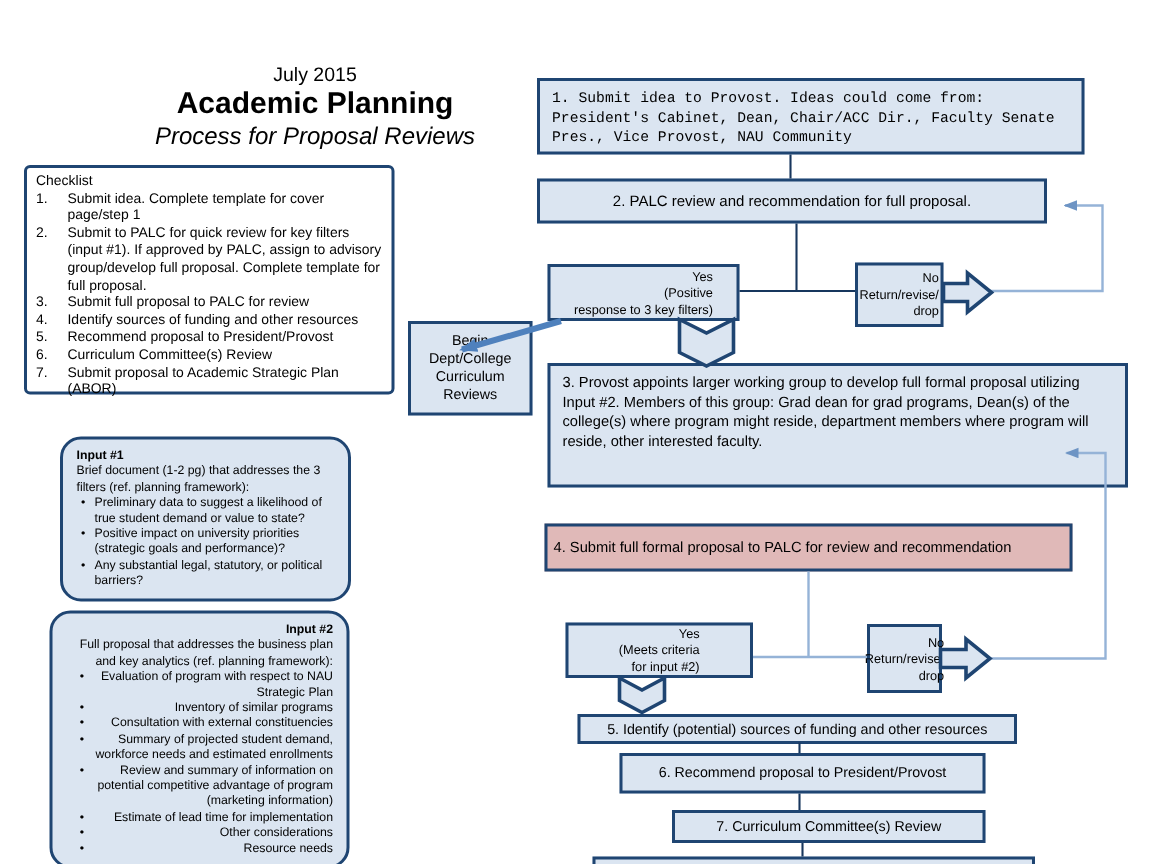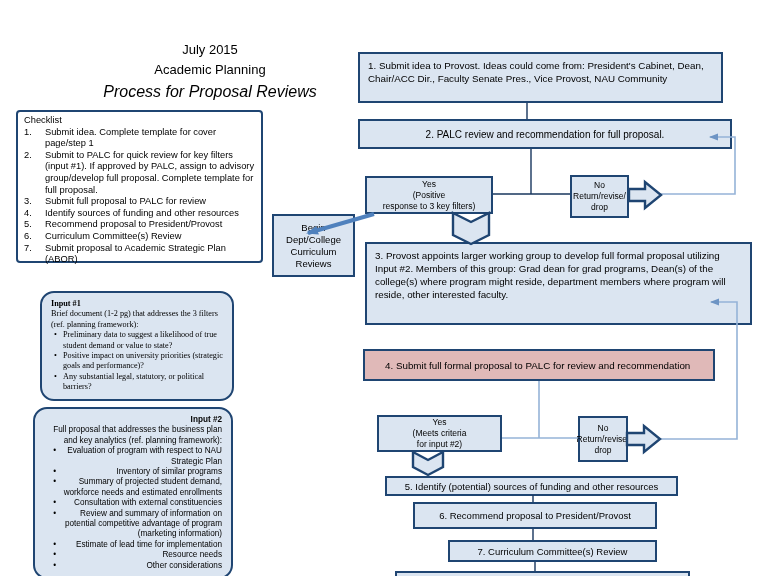--- a/index.html
+++ b/index.html
@@ -5,21 +5,21 @@
   :root{
     --box-fill:#dbe5f1; --box-border:#1f4572; --pink-fill:#e0b9b8;
     --connector-light:#95b3d7; --connector-dark:#17365d; --arrow-solid:#4f81bd;
   }
   html,body{margin:0;padding:0;}
   body{font-family:"Liberation Sans", sans-serif; background:#fff;}
   #stage{position:relative;width:768px;height:576px;background:#fff;overflow:hidden;margin-top:29px;}
 
   .titleblk{position:absolute;left:30px;top:12px;width:360px;text-align:center;color:#000;}
   .t-date{font-size:13px;line-height:17px;}
-  .t-head{font-size:13px;font-weight:normal;line-height:23px;}
+  .t-head{font-size:20px;font-weight:bold;line-height:23px;}
   .t-sub{font-size:16px;font-style:italic;line-height:22px;}
 
   .fbox{position:absolute;background:var(--box-fill);border:2px solid var(--box-border);
         box-sizing:border-box;color:#000;}
   .white{background:#fff;border-radius:4px;}
   .round{border-radius:14px;border-width:2.5px;}
   .pink{background:var(--pink-fill);}
   .ctr{display:flex;align-items:center;justify-content:center;text-align:center;}
   .pre{white-space:pre-line;}
   .nowrap{white-space:nowrap;}
@@ -29,21 +29,21 @@
   .cl-num{width:21px;flex:none;}
   .cl-txt{flex:1;}
 
   .inputbox{font-size:8.2px;line-height:10.4px;padding:6px 9px;}
   .in-title{font-weight:bold;}
   .blt{display:flex;}
   .blt::before{content:"\2022";width:9px;flex:none;margin-left:3px;}
   .blt span{flex:1;}
 
   .bigtext{font-size:9.8px;line-height:13px;padding:5px 8px;}
-  .smalltext{font-size:8.5px;line-height:11px;}
+  .smalltext{font-size:8.5px;line-height:11px;text-align:right;}
   .stepctr{font-size:9.5px;}
 
   svg.overlay{position:absolute;left:0;top:0;pointer-events:none;}
   .c-dark{stroke:var(--connector-dark);stroke-width:1.4;fill:none;}
   .c-light{stroke:var(--connector-light);stroke-width:1.6;fill:none;}
   .blockarrow{fill:var(--box-fill);stroke:var(--box-border);stroke-width:2.4;stroke-linejoin:miter;}
   .diag{stroke:var(--arrow-solid);stroke-width:4;fill:none;}
 </style>
 </head>
 <body>
@@ -81,21 +81,21 @@
     <div class="cl-row">
       <span class="cl-num">6.</span>
       <span class="cl-txt">Curriculum Committee(s) Review</span>
       </div>
     <div class="cl-row">
       <span class="cl-num">7.</span>
       <span class="cl-txt">Submit proposal to Academic Strategic Plan (ABOR)</span>
       </div>
   </div>
 
-  <div class="fbox round inputbox" style="left:40px;top:262px;width:194px;min-height:101px;font-family:Liberation Serif, serif;">
+  <div class="fbox round inputbox" style="left:40px;top:262px;width:194px;min-height:101px;">
     <div class="in-title">Input #1</div>
     <div>Brief document (1-2 pg) that addresses the 3 filters (ref. planning framework):</div>
     <div class="blt">
         <span>Preliminary data to suggest a likelihood of true student demand or value to state?</span>
       </div>
     <div class="blt">
         <span>Positive impact on university priorities (strategic goals and performance)?</span>
       </div>
     <div class="blt">
         <span>Any substantial legal, statutory, or political barriers?</span>
@@ -105,59 +105,59 @@
   <div class="fbox round inputbox" style="left:33px;top:378px;width:200px;min-height:166px;text-align:right;">
     <div class="in-title">Input #2</div>
     <div>Full proposal that addresses the business plan and key analytics (ref. planning framework):</div>
     <div class="blt">
         <span>Evaluation of program with respect to NAU Strategic Plan</span>
       </div>
     <div class="blt">
         <span>Inventory of similar programs</span>
       </div>
     <div class="blt">
+        <span>Consultation with external constituencies</span>
+      </div>
+    <div class="blt">
         <span>Summary of projected student demand, workforce needs and estimated enrollments</span>
       </div>
     <div class="blt">
-        <span>Consultation with external constituencies</span>
-      </div>
-    <div class="blt">
         <span>Review and summary of information on potential competitive advantage of program (marketing information)</span>
       </div>
     <div class="blt">
         <span>Estimate of lead time for implementation</span>
       </div>
     <div class="blt">
+        <span>Other considerations</span>
+      </div>
+    <div class="blt">
         <span>Resource needs</span>
-      </div>
-    <div class="blt">
-        <span>Other considerations</span>
       </div>
   </div>
 
   <div class="fbox ctr pre" style="left:272px;top:185px;width:83px;height:63px;font-size:9.5px;line-height:12px;">Begin
 Dept/College
 Curriculum
 Reviews</div>
 
-  <div class="fbox bigtext" style="left:358px;top:23px;width:365px;height:51px;border-width:2.5px;">1. Submit idea to Provost. Ideas could come from: President's Cabinet, Dean, Chair/ACC Dir., Faculty Senate Pres., Vice Provost, NAU Community</div>
-
-  <div class="fbox ctr" style="left:358px;top:90px;width:374px;height:30px;font-size:10px;border-width:2.5px;">2. PALC review and recommendation for full proposal.</div>
+  <div class="fbox bigtext" style="left:358px;top:23px;width:365px;height:51px;border-width:2.5px;font-family:Liberation Mono, monospace;">1. Submit idea to Provost. Ideas could come from: President's Cabinet, Dean, Chair/ACC Dir., Faculty Senate Pres., Vice Provost, NAU Community</div>
+
+  <div class="fbox ctr" style="left:358px;top:90px;width:340px;height:30px;font-size:10px;border-width:2.5px;">2. PALC review and recommendation for full proposal.</div>
 
   <div class="fbox ctr pre smalltext" style="left:365px;top:147px;width:128px;height:38px;border-width:2.5px;">Yes
 (Positive
 response to 3 key filters)</div>
 
   <div class="fbox ctr pre smalltext" style="left:570px;top:146px;width:59px;height:43px;">No
 Return/revise/
 drop</div>
 
   <div class="fbox bigtext" style="left:365px;top:213px;width:387px;height:83px;border-width:2.5px;">3. Provost appoints larger working group to develop full formal proposal utilizing Input #2. Members of this group: Grad dean for grad programs, Dean(s) of the college(s) where program might reside, department members where program will reside, other interested faculty.</div>
 
-  <div class="fbox pink nowrap" style="left:363px;top:320px;width:352px;height:32px;font-size:9.8px;display:flex;align-items:center;padding-left:20px;border-width:2.5px;">4. Submit full formal proposal to PALC for review and recommendation</div>
+  <div class="fbox pink nowrap" style="left:363px;top:320px;width:352px;height:32px;font-size:9.8px;display:flex;align-items:center;padding-left:4px;border-width:2.5px;">4. Submit full formal proposal to PALC for review and recommendation</div>
 
   <div class="fbox ctr pre smalltext" style="left:377px;top:386px;width:125px;height:37px;border-width:2.5px;">Yes
 (Meets criteria
 for input #2)</div>
 
   <div class="fbox ctr pre smalltext" style="left:578px;top:387px;width:50px;height:46px;">No
 Return/revise/
 drop</div>
 
   <div class="fbox ctr stepctr nowrap" style="left:385px;top:447px;width:293px;height:20px;text-align:right;">5. Identify (potential) sources of funding and other resources</div>

